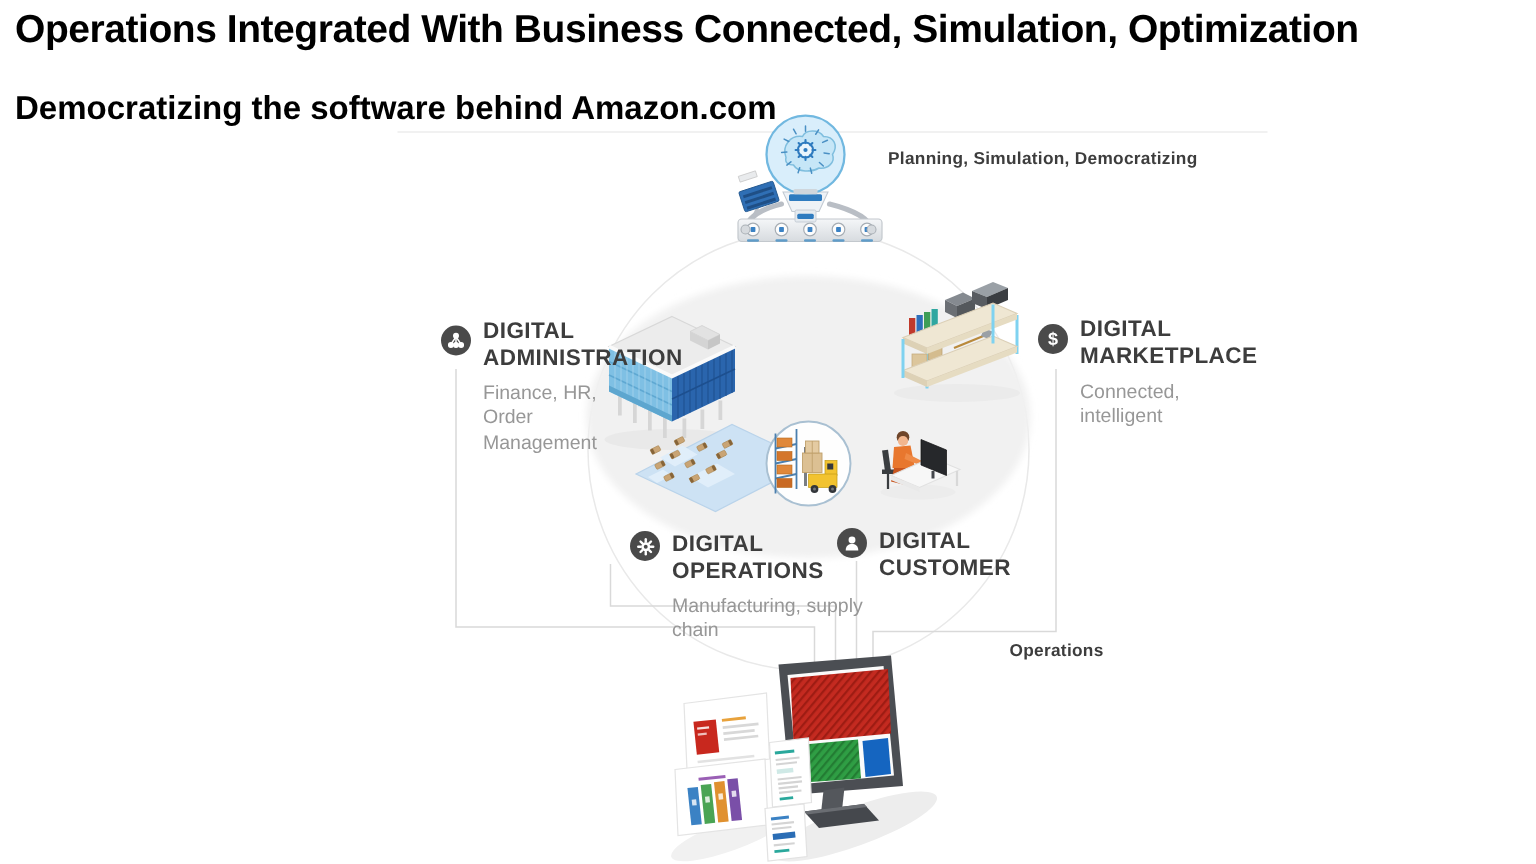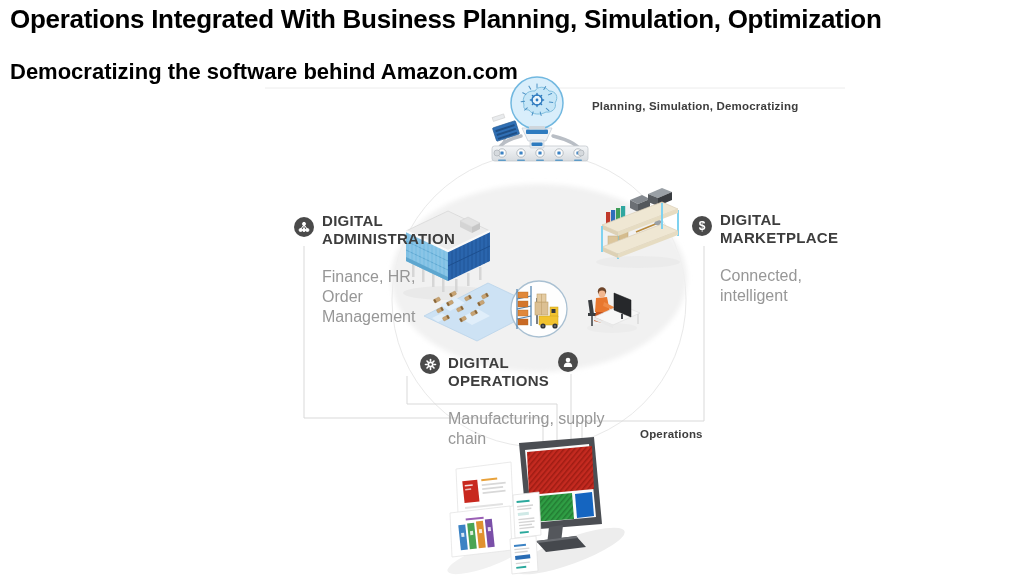--- a/index.html
+++ b/index.html
@@ -9,28 +9,28 @@
          letter-spacing:-0.3px;color:#000;}
   .subtitle{position:absolute;left:10px;top:59px;font-size:22px;font-weight:700;color:#000;}
   .art{position:absolute;left:0;top:0;}
   .float-label{position:absolute;font-size:11.5px;font-weight:700;color:#3d3d3d;letter-spacing:0.2px;}
   .node-label{position:absolute;display:flex;gap:8px;}
   .nicon{flex:0 0 auto;width:20px;height:20px;border-radius:50%;background:#4a4a4a;
          display:flex;align-items:center;justify-content:center;}
   .nicon svg{display:block;}
   .nicon .dollar{color:#fff;font-size:12px;font-weight:700;line-height:1;}
   .nhead{font-size:15px;font-weight:700;color:#3d3d3d;letter-spacing:0.3px;line-height:1.2;}
-  .nsub{font-size:16px;color:#979797;line-height:1.25;margin-top:19px;}
+  .nsub{font-size:13px;color:#979797;line-height:1.25;margin-top:6px;}
 </style>
 </head>
 <body>
 
 <div class="slide">
 
-  <div class="title">Operations Integrated With Business Planning, Simulation, Optimization</div>
+  <div class="title">Operations Integrated With Business Connected, Simulation, Optimization</div>
   <div class="subtitle">Democratizing the software behind Amazon.com</div>
 
   <svg class="art" width="1024" height="576" viewBox="0 0 1024 576">
     <defs>
       <filter id="soft" x="-20%" y="-20%" width="140%" height="140%">
         <feGaussianBlur stdDeviation="2.5"></feGaussianBlur>
       </filter>
       <linearGradient id="barGrad" x1="0" y1="0" x2="0" y2="1">
         <stop offset="0" stop-color="#f4f6f8"></stop>
           <stop offset="1" stop-color="#d7dbdf"></stop>
@@ -338,21 +338,21 @@
           <rect x="515" y="551" width="13" height="1.4" fill="#d4d4d4"></rect>
           <rect x="515" y="555" width="15" height="4" fill="#2a6db5"></rect>
           <rect x="515" y="562" width="14" height="1.4" fill="#d4d4d4"></rect>
           <rect x="515" y="566" width="10" height="1.8" fill="#2aa89c"></rect>
         </g>
       </g>
     </g>
   </svg>
 
   <div class="float-label" style="left:592px;top:100px;">Planning, Simulation, Democratizing</div>
-  <div class="float-label" style="left:593px;top:428px;padding-left:47px;">Operations</div>
+  <div class="float-label" style="left:626px;top:428px;padding-left:47px;">Operations</div>
 
   <div class="node-label" style="left:294px;top:212px;">
     <span class="nicon" style="margin-top:5px;">
       <svg width="12" height="12" viewBox="-6 -6 12 12">
         <g stroke="#fff" stroke-width="1" fill="#fff">
           <line x1="0" y1="-2.5" x2="-3.2" y2="2.2"></line>
             <line x1="0" y1="-2.5" x2="0" y2="2.2"></line>
           <line x1="0" y1="-2.5" x2="3.2" y2="2.2"></line>
           <circle cx="0" cy="-3.2" r="1.5"></circle>
             <circle cx="-3.4" cy="3" r="1.5"></circle>
@@ -401,16 +401,17 @@
   </div>
 
   <div class="node-label" style="left:558px;top:352px;">
     <span class="nicon">
       <svg width="12" height="12" viewBox="-6 -6 12 12">
         <circle cx="0" cy="-2" r="2.3" fill="#fff"></circle>
         <path d="M-4.2,5 C-4.2,1.6 -2.2,0.6 0,0.6 C2.2,0.6 4.2,1.6 4.2,5 Z" fill="#fff"></path>
       </svg>
     </span>
     <div class="ntext" style="width:100px;">
+      <div class="nhead">DIGITAL CUSTOMER</div>
     </div>
   </div>
 
 </div>
 
 </body></html>

